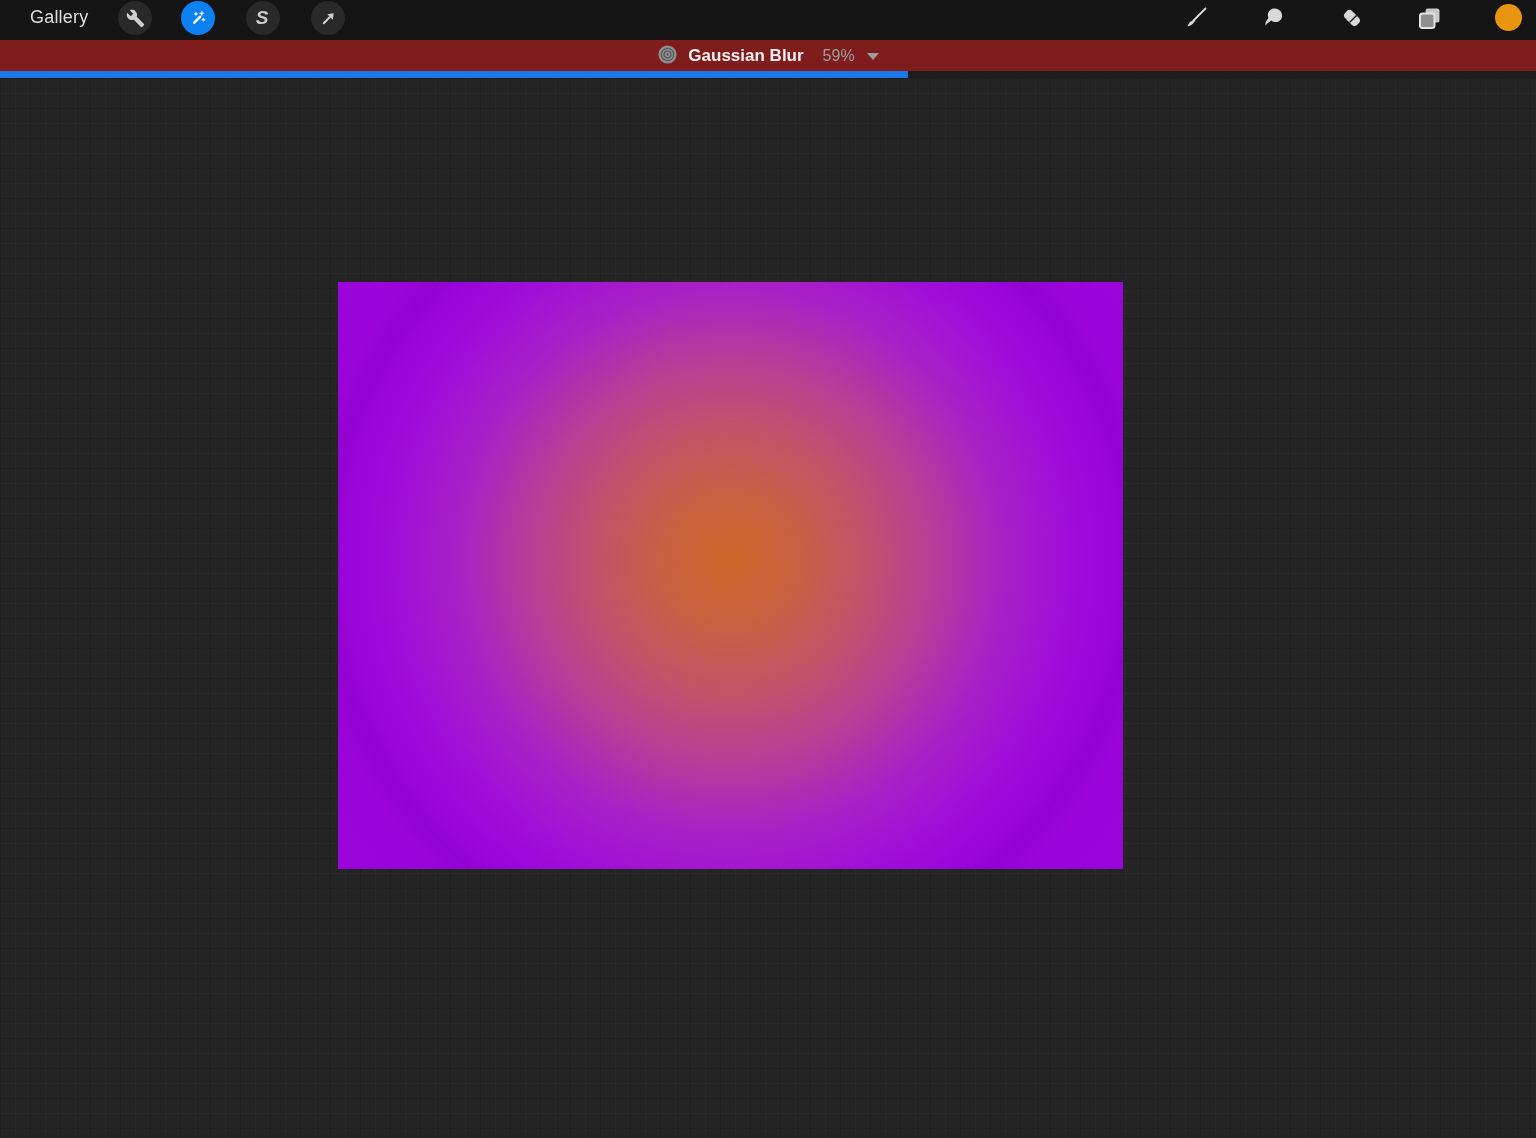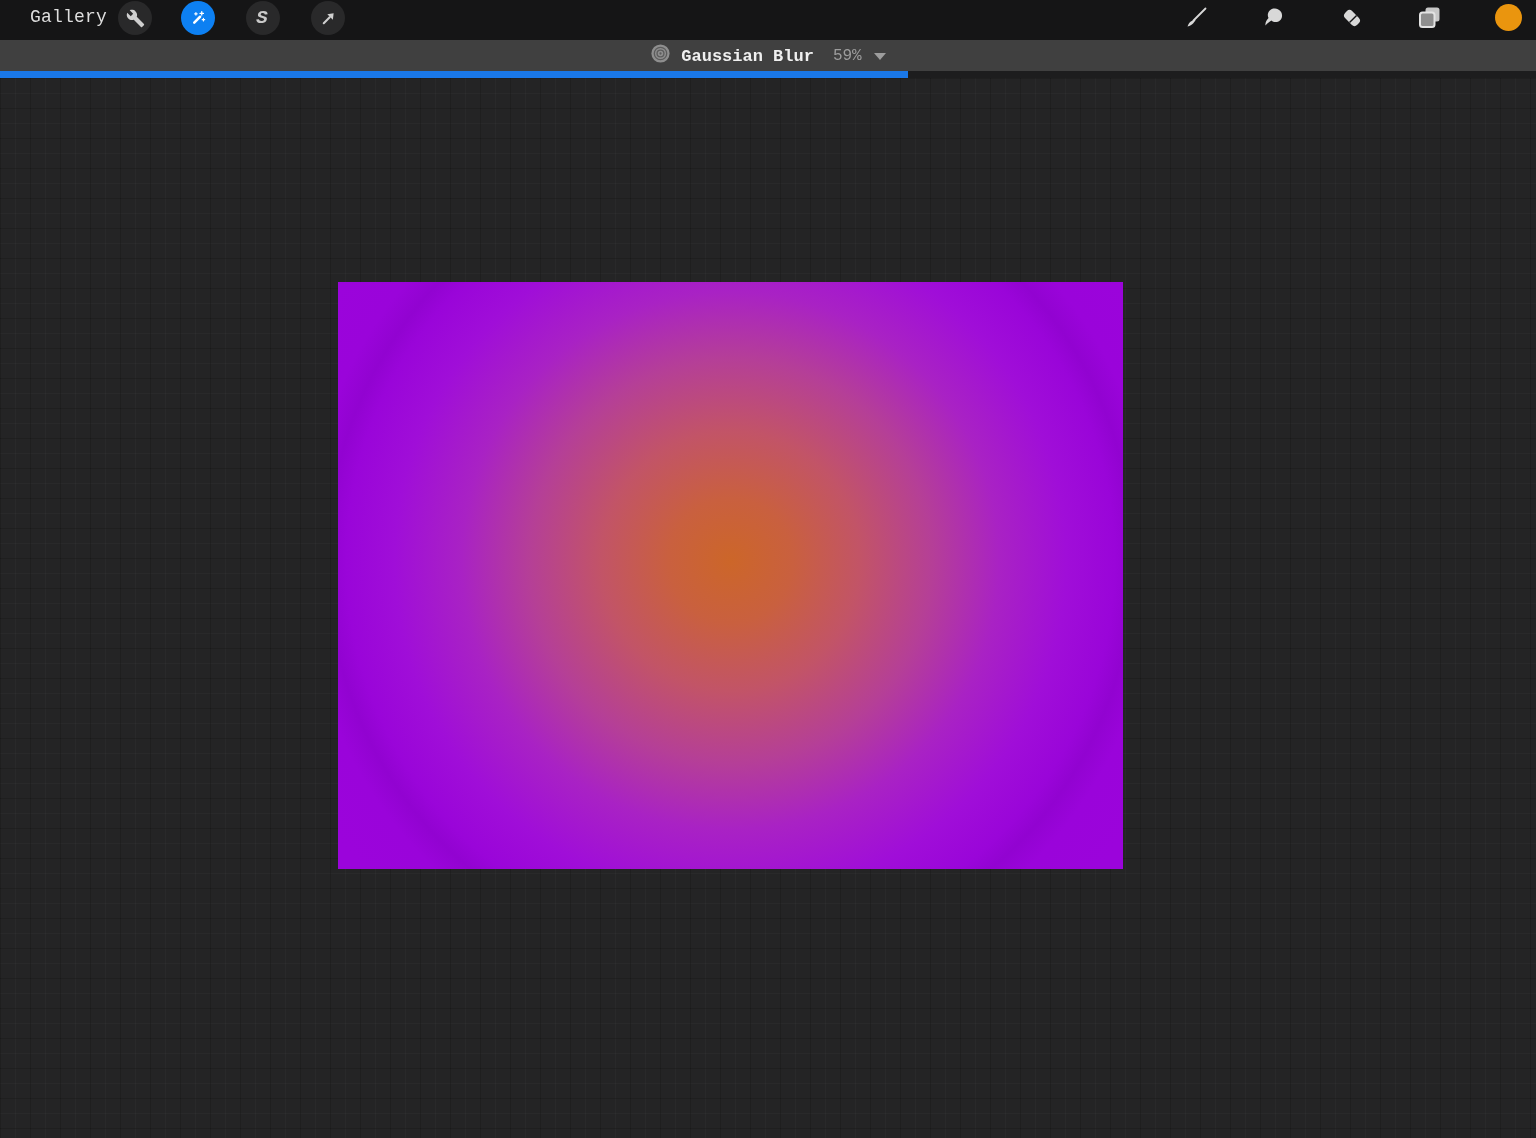--- a/index.html
+++ b/index.html
@@ -1,18 +1,18 @@
 <!DOCTYPE html>
 <html><head>
 <meta charset="utf-8">
 <style>
   * { margin:0; padding:0; box-sizing:border-box; }
   html,body { width:1536px; height:1138px; overflow:hidden; background:#1a1a1b;
     font-family:"Liberation Sans", sans-serif; }
-  .stage { position:relative; width:1536px; height:1138px; background:#151516;font-family:Liberation Mono, monospace; }
+  .stage { position:relative; width:1536px; height:1138px; background:#151516; }
 
   
   .workspace {
     position:absolute; left:0; top:78px; width:1536px; height:1060px;
     background-color:#242425;
     background-image:
       linear-gradient(to right, rgba(0,0,0,0.25) 1px, transparent 1px),
       linear-gradient(to bottom, rgba(0,0,0,0.25) 1px, transparent 1px),
       linear-gradient(to right, rgba(255,255,255,0.025) 1px, transparent 1px),
       linear-gradient(to bottom, rgba(255,255,255,0.025) 1px, transparent 1px);
@@ -29,21 +29,21 @@
   .tool-circle.active { background:#0d80f2; }
   .tool-circle svg { display:block; }
   .s-glyph { font-size:19px; font-weight:bold; font-style:italic; color:#c9c9c9;
     transform:translateX(-1px); }
   .right-tool { position:absolute; top:2px; width:36px; height:36px; display:flex;
     align-items:center; justify-content:center; }
   .color-swatch { position:absolute; top:4px; width:27px; height:27px; border-radius:50%; }
 
   
   .adjbar { position:absolute; left:0; top:40px; width:1536px; height:32px;
-    background:#404040; display:flex; align-items:center; justify-content:center;
+    background:#7f1d1d; display:flex; align-items:center; justify-content:center;
     z-index:4; }
   .adj-title { font-size:17px; font-weight:bold; color:#f0f0f0; margin-left:10px; }
   .adj-percent { font-size:16px; color:#9d9d9d; margin-left:19px; }
   .adj-caret { width:0; height:0; margin-left:12px; border-left:6px solid transparent;
     border-right:6px solid transparent; border-top:7px solid #9d9d9d; }
 
   
   .progress-track { position:absolute; left:0; top:71px; width:1536px; height:7px;
     background:#1d1d1e; z-index:4; }
   .progress-fill { height:7px; background:#1a78e8; }

